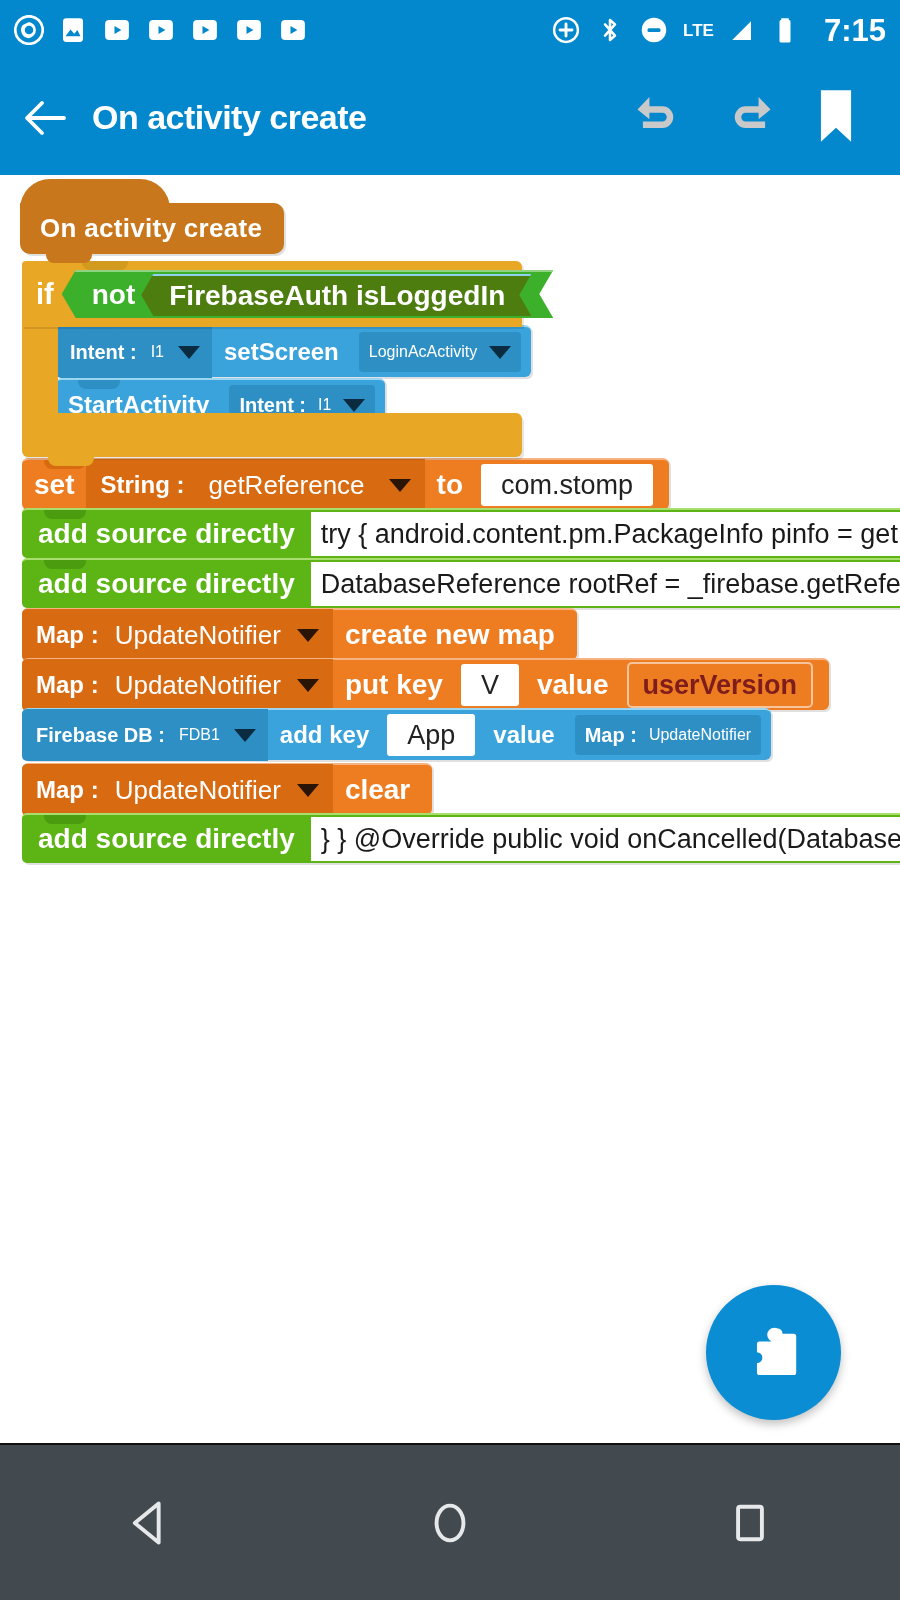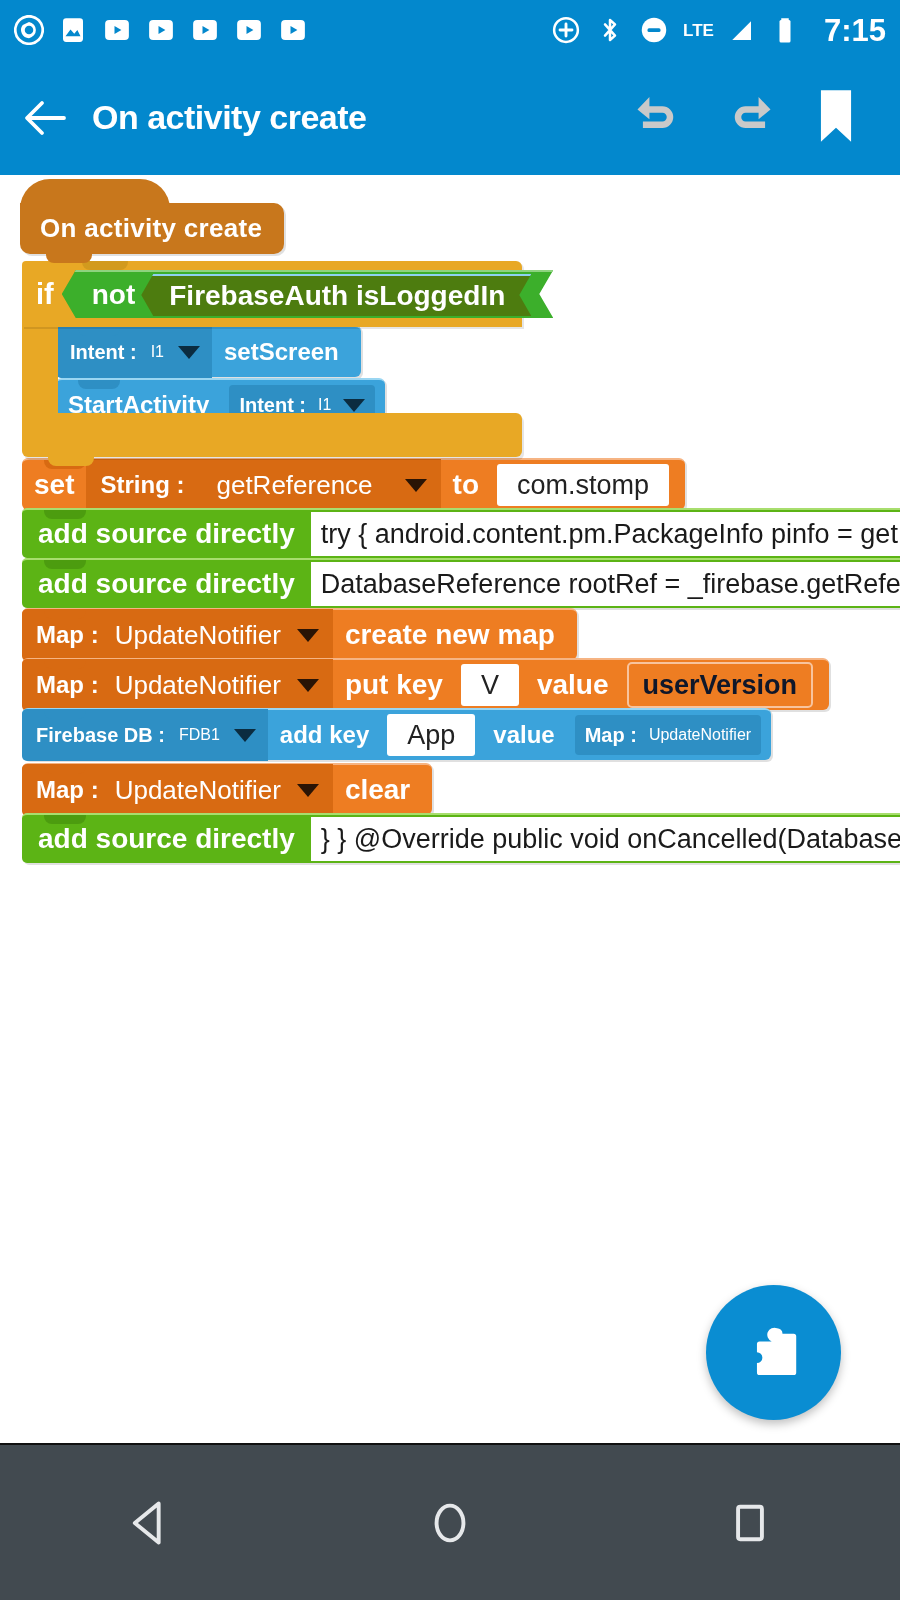--- a/index.html
+++ b/index.html
@@ -143,37 +143,37 @@
     border-top:2px solid #f6b483;
   }
   .oblock .notch { position:absolute; left:22px; top:0; width:42px; height:9px;
     background:#d86a12; border-radius:0 0 8px 8px; }
   .ofield {
     background:#d86a12; height:52px; display:flex; align-items:center;
     padding:0 14px; gap:16px; border-radius:5px 0 0 5px;
   }
   .ofield-mid {
     background:#d86a12; height:52px; display:flex; align-items:center;
-    padding:0 14px; gap:32px;
+    padding:0 14px; gap:24px;
   }
   .otxt { color:#fff; font-size:28px; font-weight:bold; margin:0 12px; white-space:nowrap;}
   .olbl-b { color:#fff; font-size:24px; font-weight:bold; }
   .olbl-v { color:#fff; font-size:26px; }
   .caret-o { width:0;height:0;border-left:11px solid transparent;border-right:11px solid transparent;border-top:13px solid #2a1405; }
 
   .txtfield {
     background:#fff; color:#222; font-size:27px;
     height:42px; display:flex; align-items:center; justify-content:center;
     padding:0 20px; border-radius:3px; margin:0 6px; min-width:40px;
     font-family:"Liberation Sans", sans-serif;
   }
   .varblock {
     background:#ee7d22; border:2px solid #f8c49e; border-radius:5px;
     height:46px; display:flex; align-items:center; padding:0 14px; margin:0 6px;
-    color:#0f172a; font-weight:bold; font-size:27px;
+    color:#7f1d1d; font-weight:bold; font-size:27px;
   }
 
   
   .gblock {
     position:absolute; background:#5cb415; border-radius:5px;
     box-shadow: 2px 2px 0 rgba(0,0,0,0.12);
     display:flex; align-items:center; height:50px;
     border-top:2px solid #a8de6e;
   }
   .gblock .notch { position:absolute; left:22px; top:0; width:42px; height:9px;
@@ -314,20 +314,24 @@
     </div>
 
     <div class="bblock" style="left:56px; top:150px;">
       <div class="notch"></div>
       <div class="field-dark">
         <span class="lbl-b">Intent :</span>
         <span class="lbl-v">I1</span>
         <span class="caret-dk"></span>
       </div>
       <span class="mtxt">setScreen</span>
+      <div class="field-inner">
+        <span class="lbl-v">LoginAcActivity</span>
+        <span class="caret-dk"></span>
+      </div>
     </div>
 
     <div class="bblock" style="left:56px; top:203px;">
       <div class="notch"></div>
       <span class="mtxt">StartActivity</span>
       <div class="field-inner">
         <span class="lbl-b">Intent :</span>
         <span class="lbl-v">I1</span>
         <span class="caret-dk"></span>
       </div>

